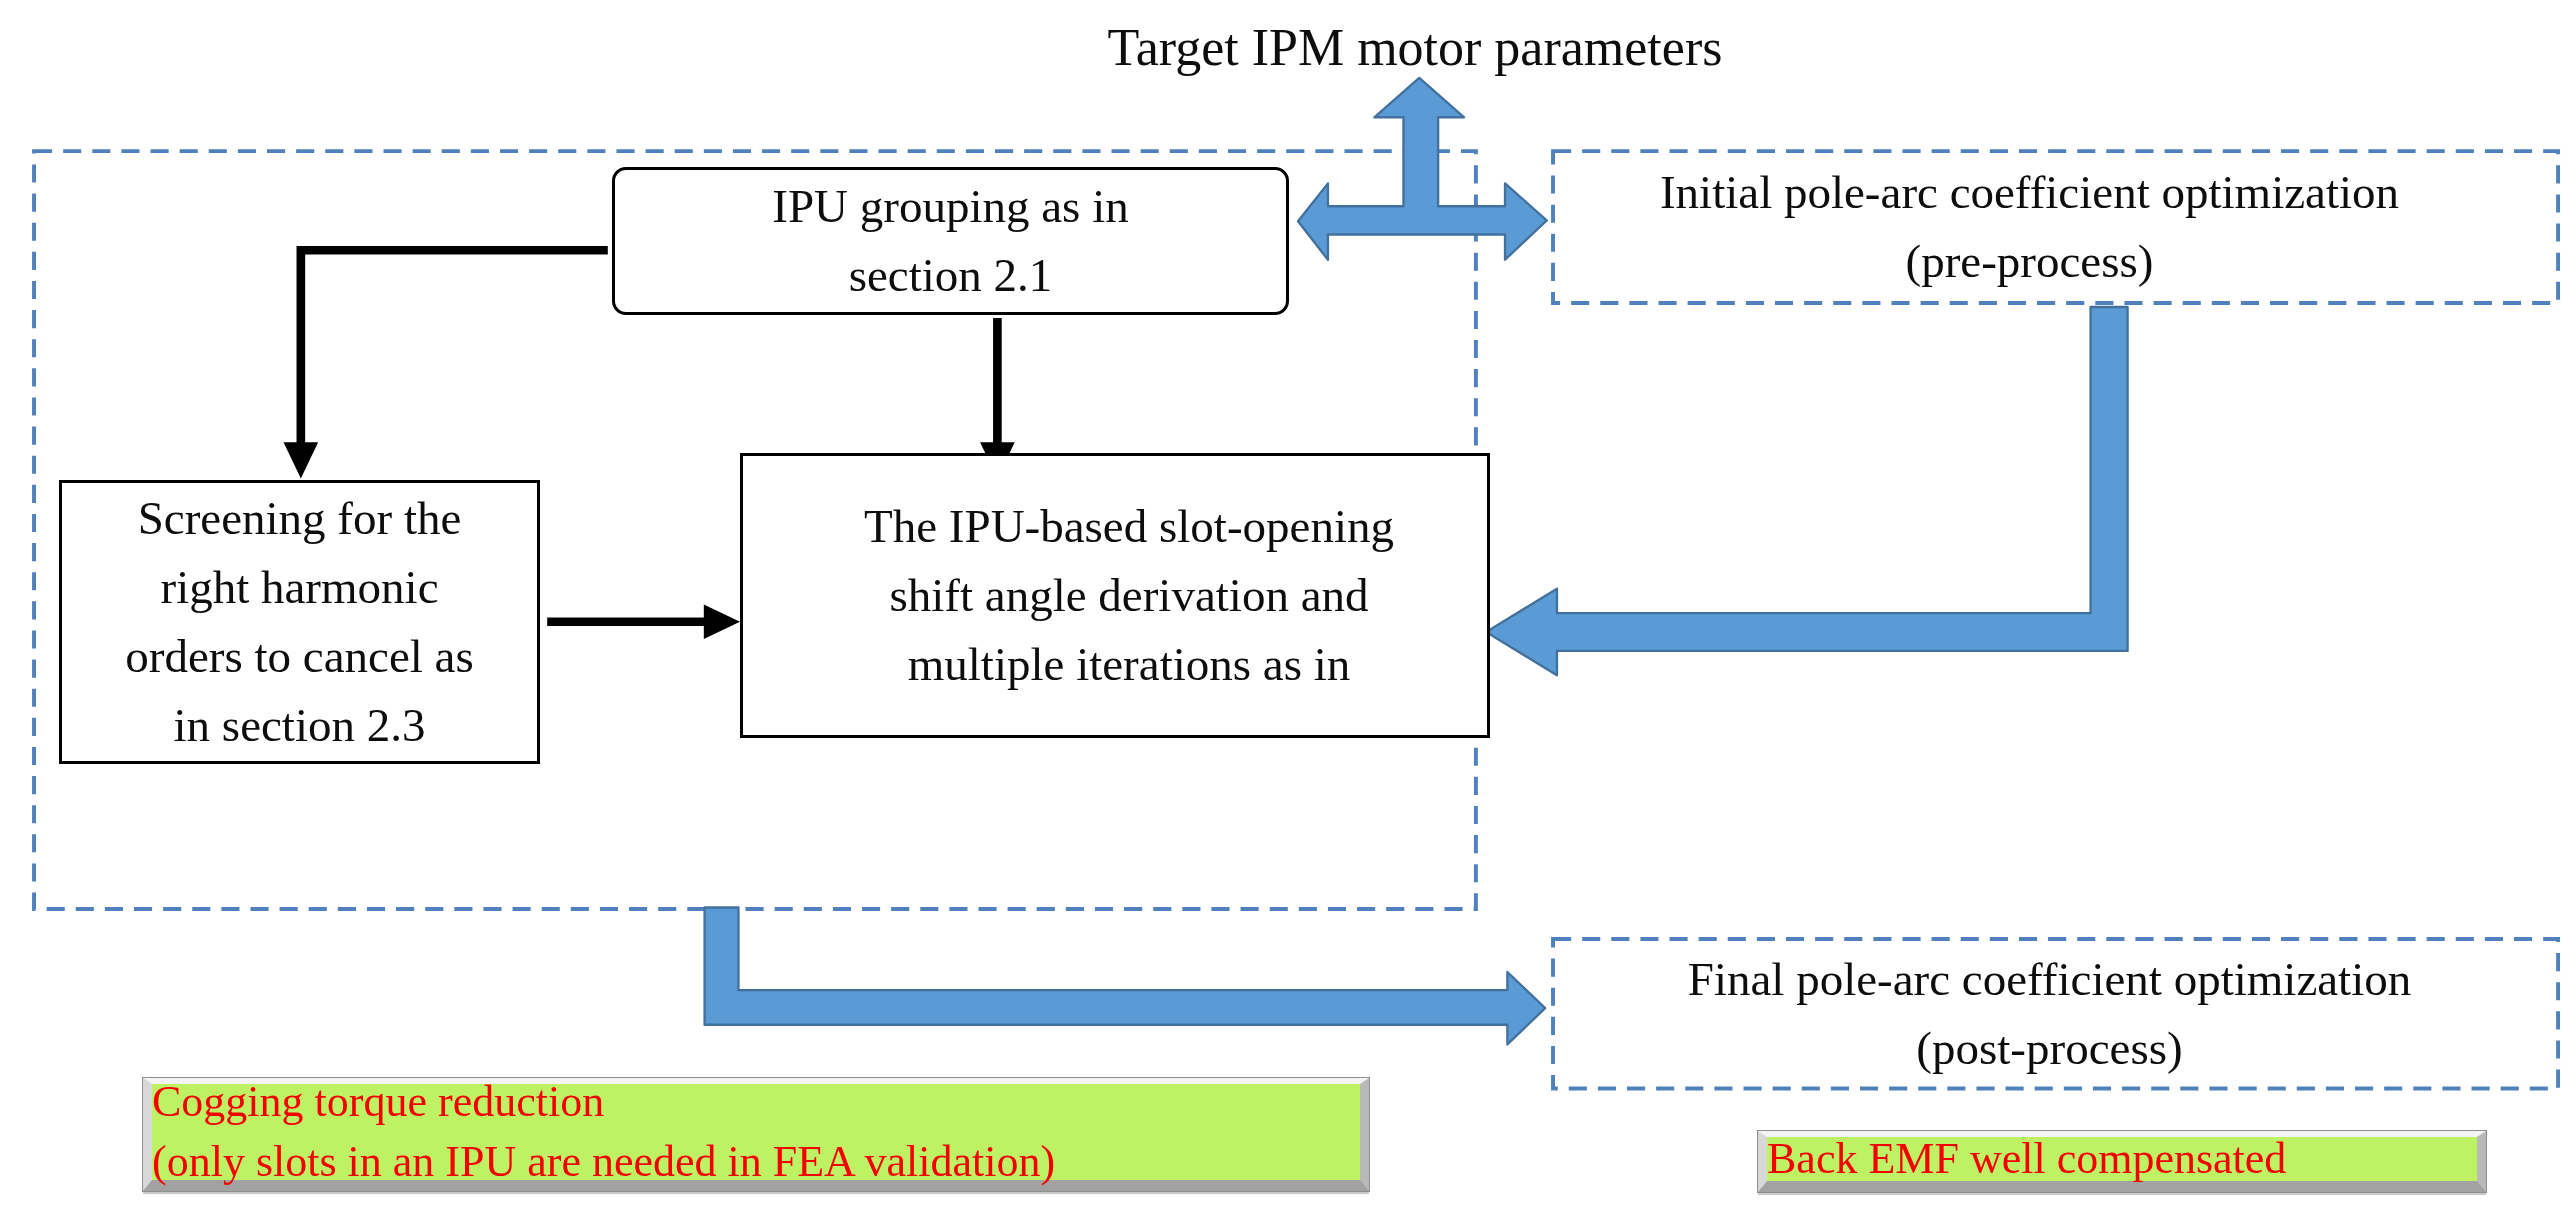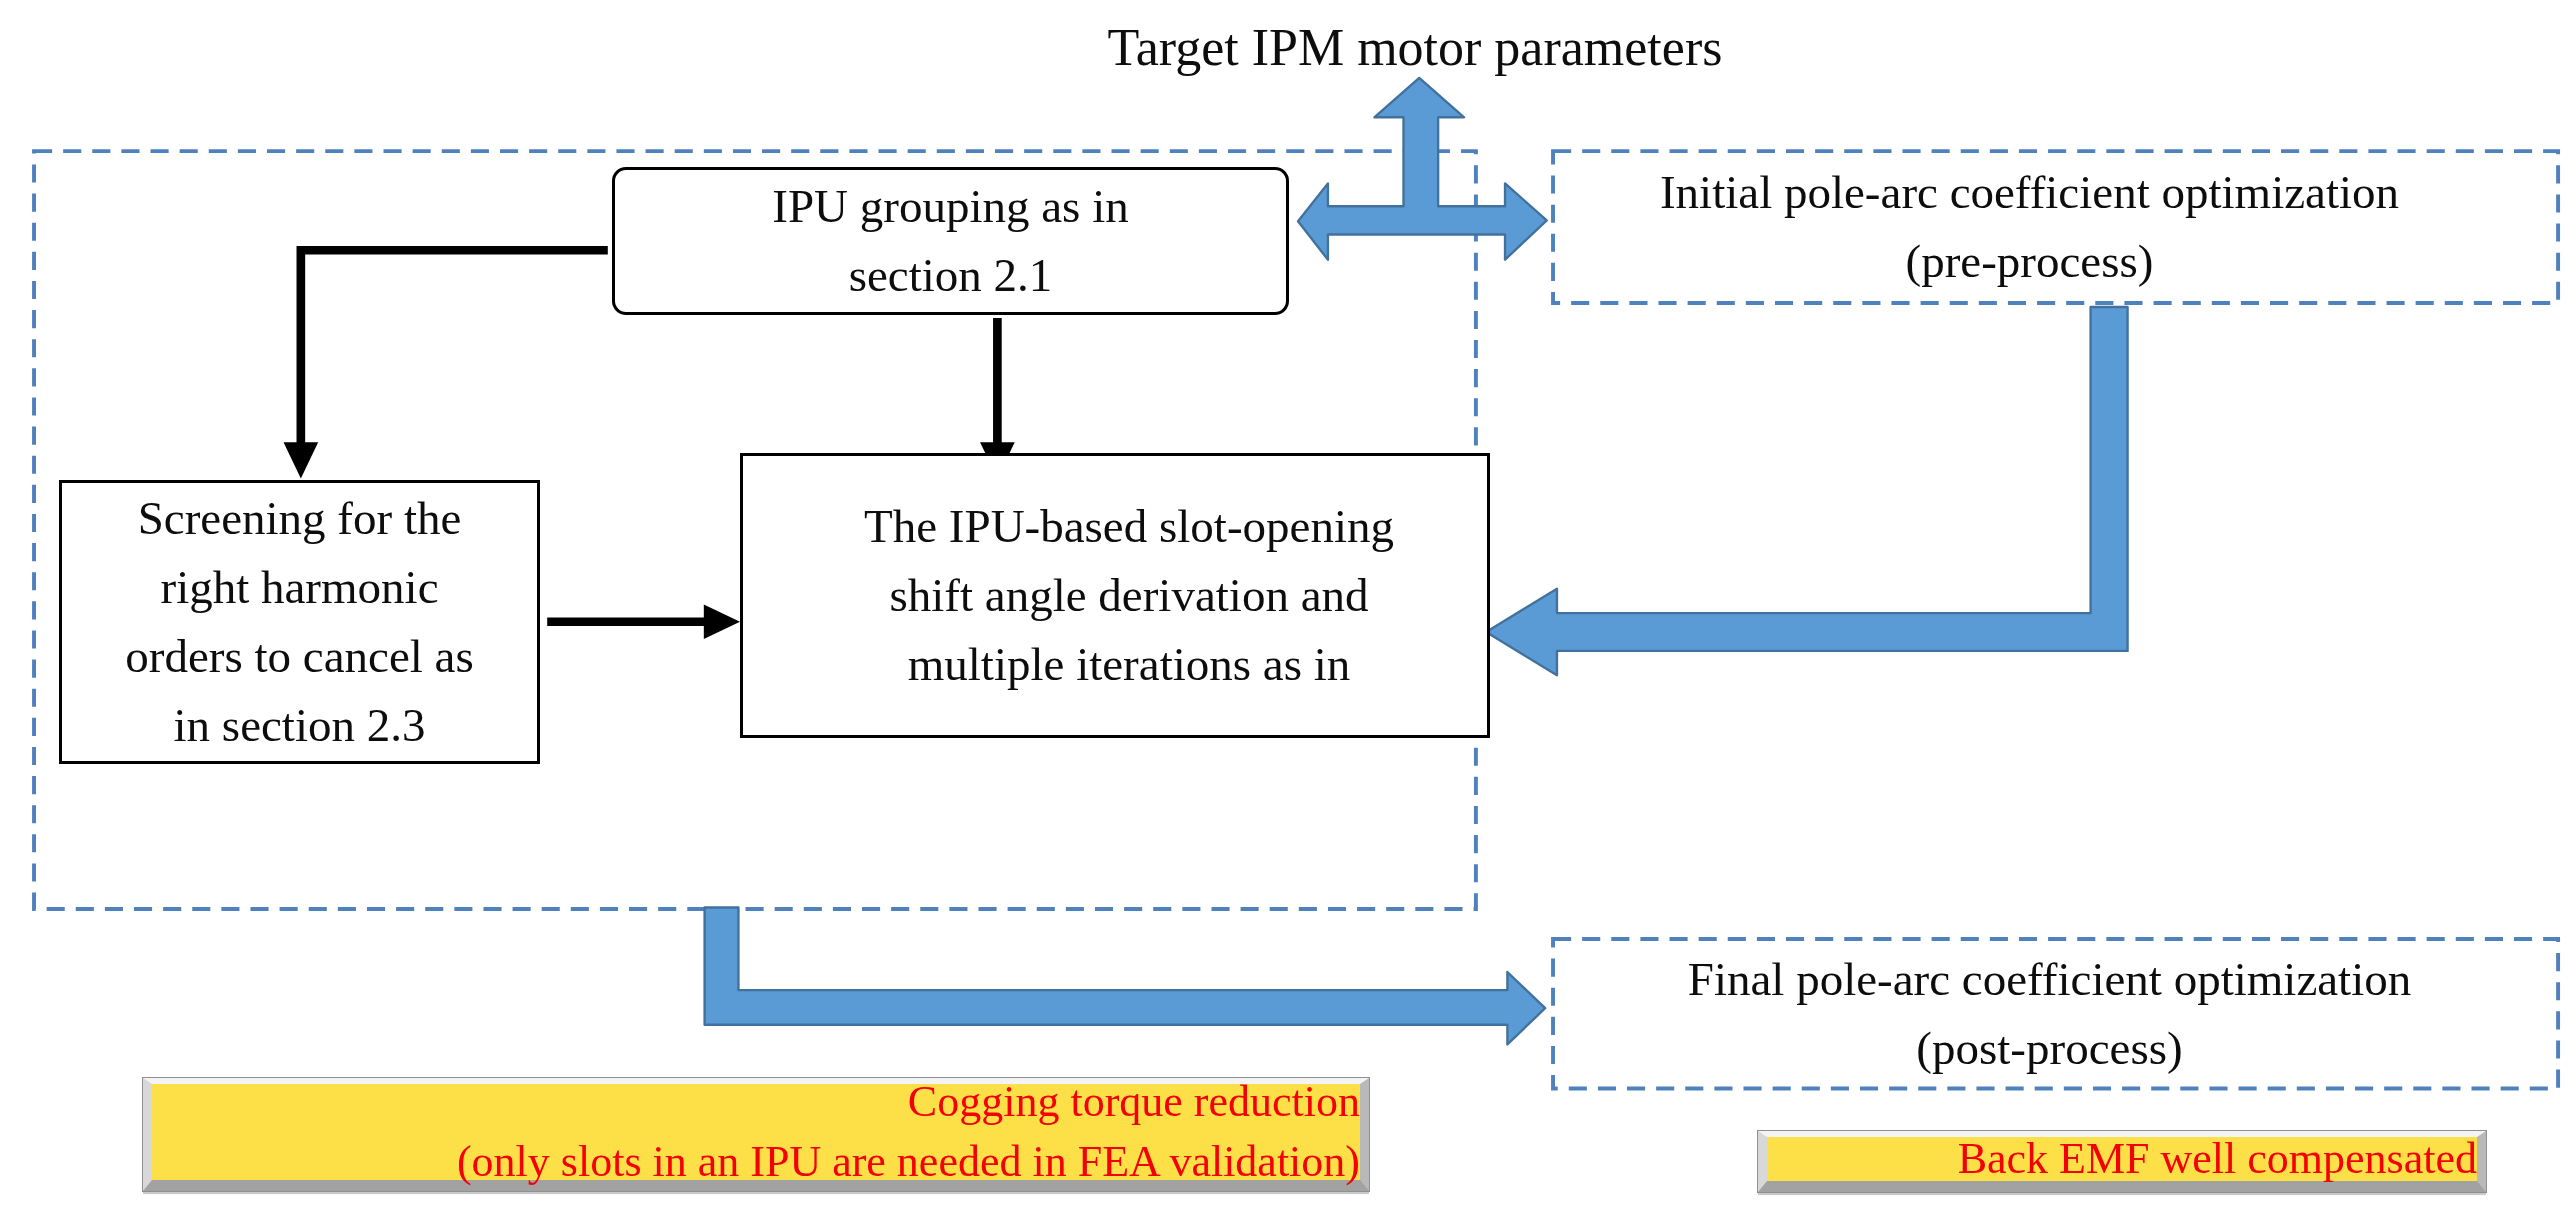--- a/index.html
+++ b/index.html
@@ -46,27 +46,27 @@
   .title-text{
     position:absolute;
     display:flex;justify-content:center;align-items:center;
     font-size:52px;
     white-space:nowrap;
   }
 
   
   .btn3d{
     position:absolute;
-    background:#fde047;
+    background:#bef264;
     border-style:solid;
     border-width:6.3px 9.4px 11px 9.4px;
     border-color:#f4f4f4 #b9b9b9 #a2a2a2 #d8d8d8;
     outline:1.6px solid #8f8f8f;
     box-shadow:0 3.1px 0 #c9c9c9;
-    display:flex;flex-direction:column;justify-content:center;align-items:flex-end;
+    display:flex;flex-direction:column;justify-content:center;align-items:flex-start;
     text-align:center;
   }
   .result-text{color:#f40000;font-size:44px;line-height:60px;white-space:nowrap;}
 </style>
 </head>
 <body>
 
 <div class="stage">
 
   <svg class="layer" viewBox="0 0 3273 1559">

